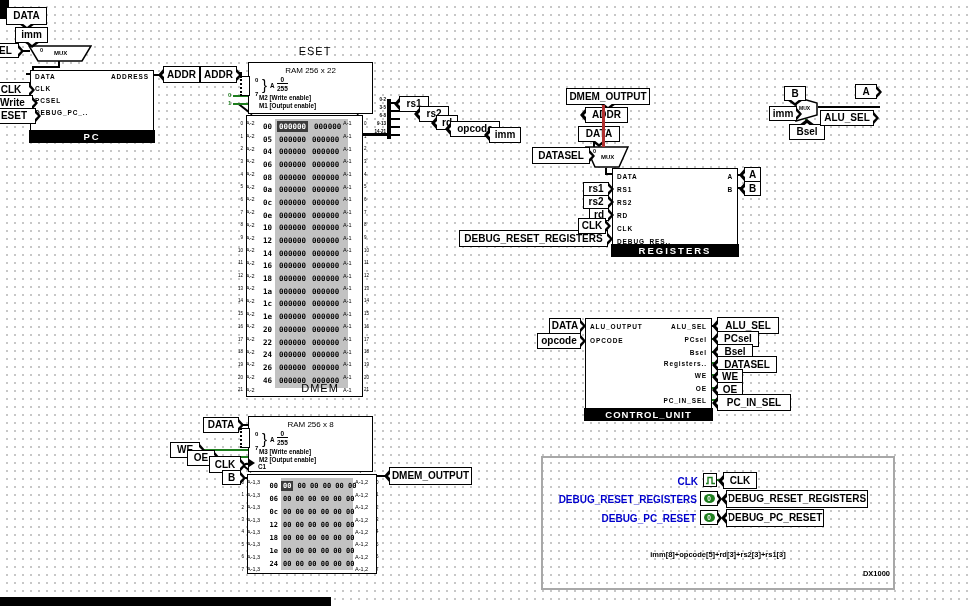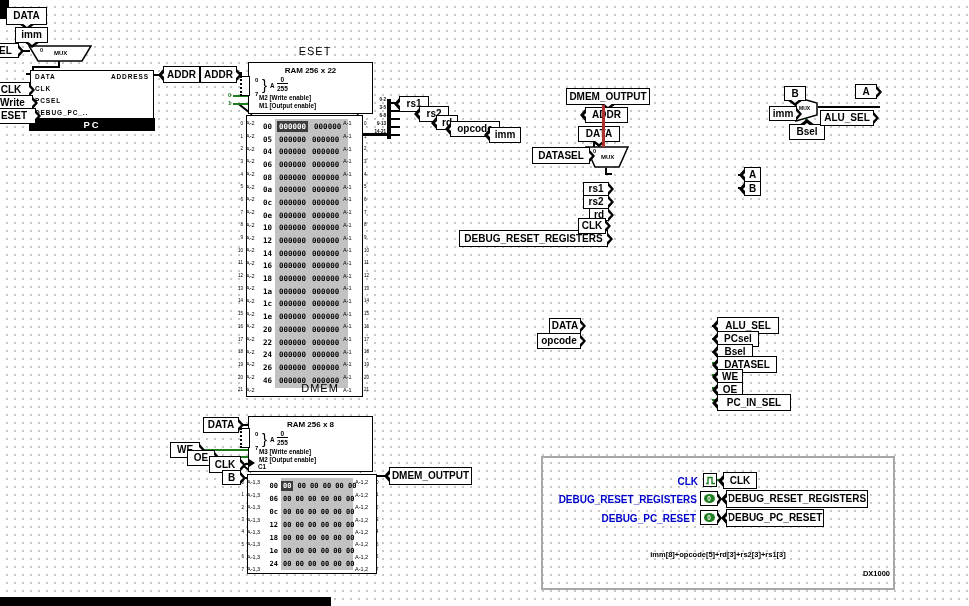--- a/index.html
+++ b/index.html
@@ -27,21 +27,21 @@
   .pt-u::before{bottom:100%;left:50%;transform:translateX(-50%);border:8px solid transparent;border-top:0;border-bottom:6px solid #000}
   .pt-u::after{bottom:calc(100% - 1.5px);left:50%;transform:translateX(-50%);border:5px solid transparent;border-top:0;border-bottom:4px solid #fff}
   
   .blk{position:absolute;background:#fff;border:1.7px solid #000;z-index:4}
   .ttl{position:absolute;left:-1.7px;right:-1.7px;bottom:-1.7px;height:13px;background:#000;color:#fff;
        font-weight:bold;font-size:9.5px;letter-spacing:2px;display:flex;align-items:center;justify-content:center}
   .pin{position:absolute;font-size:6.5px;font-weight:bold;letter-spacing:0.9px;white-space:nowrap;color:#000}
   .pin.r{text-align:right}
   .bigttl{position:absolute;font-size:11px;letter-spacing:1px;color:#000;text-align:center;z-index:4}
   
-  .ramlbl{position:absolute;font-size:8px;font-weight:bold;text-align:center;white-space:nowrap}
+  .ramlbl{position:absolute;font-size:8px;font-weight:normal;text-align:center;white-space:nowrap}
   .frac{position:absolute;display:flex;flex-direction:column;align-items:center;font-size:6.5px;font-weight:bold;line-height:1.15}
   .frac .fb{border-top:1px solid #000;padding-top:0.5px}
   .brace{position:absolute;font-size:15px;font-weight:normal}
   .mlabel{position:absolute;font-size:6.3px;font-weight:bold;white-space:nowrap}
   .gval{position:absolute;font-size:6px;font-weight:bold;color:var(--green);z-index:5}
   .conn{position:absolute;background:#fff;border:1.5px solid #000;border-left:2px dotted #000;z-index:5}
   .connlbl{position:absolute;font-size:6px;font-weight:bold}
   .clktri{position:absolute;width:0;height:0;border-top:4px solid transparent;border-bottom:4px solid transparent;border-left:6px solid #000;z-index:5}
   
   .memgray{position:absolute;background:var(--gray_table);z-index:4}
@@ -112,21 +112,21 @@
     </div>
 
   <div class="mux" style="left:28px;top:45px;width:64px;height:17px">
     <svg width="64" height="17" viewBox="0 0 64 17">
         <polygon points="1,1 63,1 54,16 10,16" fill="#fff" stroke="#000" stroke-width="1.5"></polygon>
       </svg>
     <span class="muxlbl" style="left:12px;top:2px;font-size:5.5px">0</span>
     <span class="muxlbl" style="left:26px;top:5px;font-size:6px">MUX</span>
   </div>
 
-  <div class="blk" style="left:30px;top:70px;width:124px;height:60px">
+  <div class="blk" style="left:30px;top:70px;width:124px;height:72px">
     <span class="pin" style="left:4px;top:2px">DATA</span>
     <span class="pin" style="left:4px;top:14px">CLK</span>
     <span class="pin" style="left:4px;top:26px">PCSEL</span>
     <span class="pin" style="left:4px;top:38px">DEBUG_PC_..</span>
     <span class="pin r" style="right:4px;top:2px">ADDRESS</span>
     <div class="ttl">PC</div>
   </div>
 
   <div class="t pt-r" style="left:-8px;top:82px;width:38px;height:16px">
       <span>CLK</span>
@@ -509,20 +509,31 @@
   <div class="mux" style="left:585px;top:146px;width:44px;height:22px">
     <svg width="44" height="22" viewBox="0 0 44 22">
         <polygon points="1,1 43,1 34,21 10,21" fill="#fff" stroke="#000" stroke-width="1.5"></polygon>
       </svg>
     <span class="muxlbl" style="left:8px;top:2px;font-size:5.5px">0</span>
     <span class="muxlbl" style="left:16px;top:8px;font-size:6px">MUX</span>
   </div>
   <div class="w" style="left:605px;top:168px;width:2px;height:7px"></div>
   <div class="w" style="left:605px;top:173px;width:7px;height:2px"></div>
 
+  <div class="blk" style="left:612px;top:168px;width:126px;height:88px">
+    <span class="pin" style="left:4px;top:4px">DATA</span>
+    <span class="pin" style="left:4px;top:17px">RS1</span>
+    <span class="pin" style="left:4px;top:30px">RS2</span>
+    <span class="pin" style="left:4px;top:43px">RD</span>
+    <span class="pin" style="left:4px;top:56px">CLK</span>
+    <span class="pin" style="left:4px;top:69px">DEBUG_RES..</span>
+    <span class="pin r" style="right:4px;top:4px">A</span>
+    <span class="pin r" style="right:4px;top:17px">B</span>
+    <div class="ttl">REGISTERS</div>
+  </div>
 
   <div class="t pt-r" style="left:583px;top:182px;width:26px;height:14px">
       <span>rs1</span>
     </div>
   <div class="t pt-r" style="left:583px;top:195px;width:26px;height:14px">
       <span>rs2</span>
     </div>
   <div class="t pt-r" style="left:589px;top:208px;width:20px;height:13px">
       <span>rd</span>
     </div>
@@ -542,20 +553,32 @@
       <span>B</span>
     </div>
 
   <div class="t pt-r" style="left:549px;top:318px;width:32px;height:16px">
       <span>DATA</span>
     </div>
   <div class="t pt-r" style="left:537px;top:333px;width:44px;height:16px">
       <span>opcode</span>
     </div>
 
+  <div class="blk" style="left:585px;top:318px;width:127px;height:102px">
+    <span class="pin" style="left:4px;top:4px">ALU_OUTPUT</span>
+    <span class="pin" style="left:4px;top:18px">OPCODE</span>
+    <span class="pin r" style="right:4px;top:4px">ALU_SEL</span>
+    <span class="pin r" style="right:4px;top:17px">PCsel</span>
+    <span class="pin r" style="right:4px;top:30px">Bsel</span>
+    <span class="pin r" style="right:4px;top:41px">Registers..</span>
+    <span class="pin r" style="right:4px;top:53px">WE</span>
+    <span class="pin r" style="right:4px;top:66px">OE</span>
+    <span class="pin r" style="right:4px;top:78px">PC_IN_SEL</span>
+    <div class="ttl" style="letter-spacing:1px">CONTROL_UNIT</div>
+  </div>
 
   <div class="w" style="left:712px;top:325px;width:5px;height:2px"></div>
   <div class="w g" style="left:712px;top:338px;width:5px;height:2px"></div>
   <div class="w g" style="left:712px;top:351px;width:5px;height:2px"></div>
   <div class="w g" style="left:712px;top:362px;width:5px;height:2px"></div>
   <div class="w g" style="left:712px;top:374px;width:5px;height:2px"></div>
   <div class="w g" style="left:712px;top:387px;width:5px;height:2px"></div>
   <div class="w g" style="left:712px;top:399px;width:5px;height:2px"></div>
 
   <div class="t pt-l" style="left:717px;top:317px;width:62px;height:17px">

